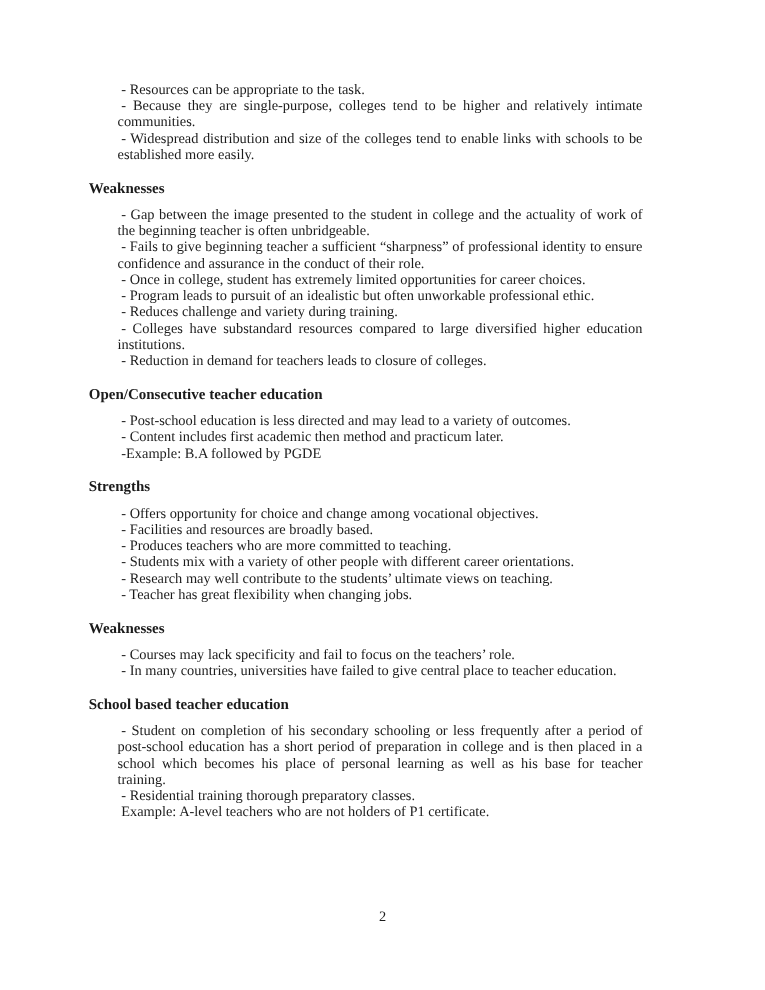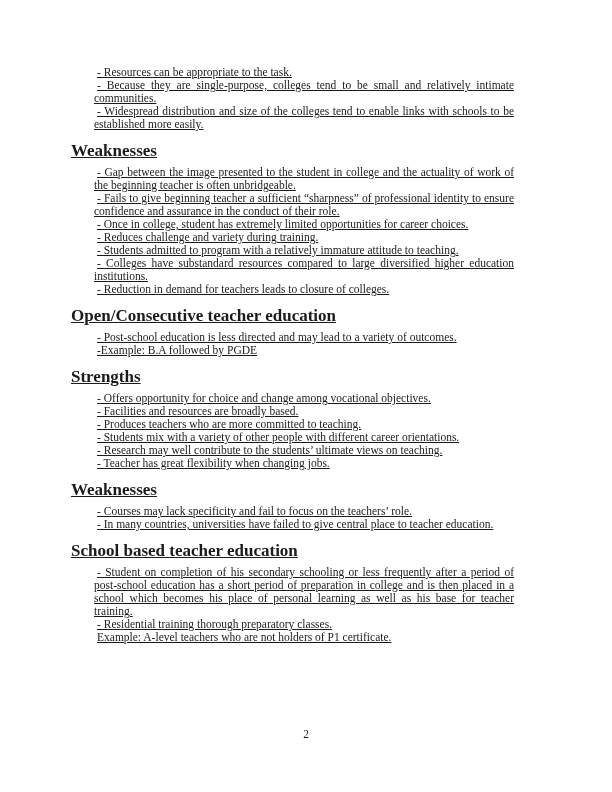--- a/index.html
+++ b/index.html
@@ -14,25 +14,24 @@
     margin: 0 auto;
     background: #ffffff;
     color: #1b1b1b;
     font-family: "Liberation Serif", "DejaVu Serif", serif;
     font-size: 11.5px;
     line-height: 13px;
     overflow: hidden;
   }
   .content {
     padding: 66px 98px 0 71px;
-    text-decoration: underline;
   }
   .doc-section { margin: 0; }
   .heading {
-    font-size: 17px;
+    font-size: 12px;
     font-weight: bold;
     margin: 13px 0 9px 0;
     line-height: 13px;
   }
   .doc-section:first-child .heading { margin-top: 0; }
   .doc-item {
     margin: 0 0 0 23px;
     text-indent: 3px;
     text-align: justify;
   }
@@ -48,50 +47,51 @@
 </style>
 </head>
 <body>
 
 <div class="page" style="background: rgb(255, 255, 255); color: rgb(27, 27, 27);">
   <div class="content" id="doc-content">
   <section class="doc-section">
 
   <p class="doc-item">- Resources can be appropriate to the task.</p>
 
-  <p class="doc-item">- Because they are single-purpose, colleges tend to be small and relatively intimate communities.</p>
+  <p class="doc-item">- Because they are single-purpose, colleges tend to be higher and relatively intimate communities.</p>
 
   <p class="doc-item">- Widespread distribution and size of the colleges tend to enable links with schools to be established more easily.</p>
 </section>
 
   <section class="doc-section">
     <h2 class="heading">Weaknesses</h2>
 
   <p class="doc-item">- Gap between the image presented to the student in college and the actuality of work of the beginning teacher is often unbridgeable.</p>
 
   <p class="doc-item">- Fails to give beginning teacher a sufficient “sharpness” of professional identity to ensure confidence and assurance in the conduct of their role.</p>
 
 
   <p class="doc-item">- Once in college, student has extremely limited opportunities for career choices.</p>
 
+  <p class="doc-item">- Program leads to pursuit of an idealistic but often unworkable professional ethic.</p>
 
   <p class="doc-item">- Reduces challenge and variety during training.</p>
 
-  <p class="doc-item">- Students admitted to program with a relatively immature attitude to teaching.</p>
 
   <p class="doc-item">- Colleges have substandard resources compared to large diversified higher education institutions.</p>
 
   <p class="doc-item">- Reduction in demand for teachers leads to closure of colleges.</p>
 </section>
 
   <section class="doc-section">
     <h2 class="heading">Open/Consecutive teacher education</h2>
 
   <p class="doc-item">- Post-school education is less directed and may lead to a variety of outcomes.</p>
 
+  <p class="doc-item">- Content includes first academic then method and practicum later.</p>
 
   <p class="doc-item">-Example: B.A followed by PGDE</p>
 </section>
 
   <section class="doc-section">
     <h2 class="heading">Strengths</h2>
 
   <p class="doc-item">- Offers opportunity for choice and change among vocational objectives.</p>
 
   <p class="doc-item">- Facilities and resources are broadly based.</p>

